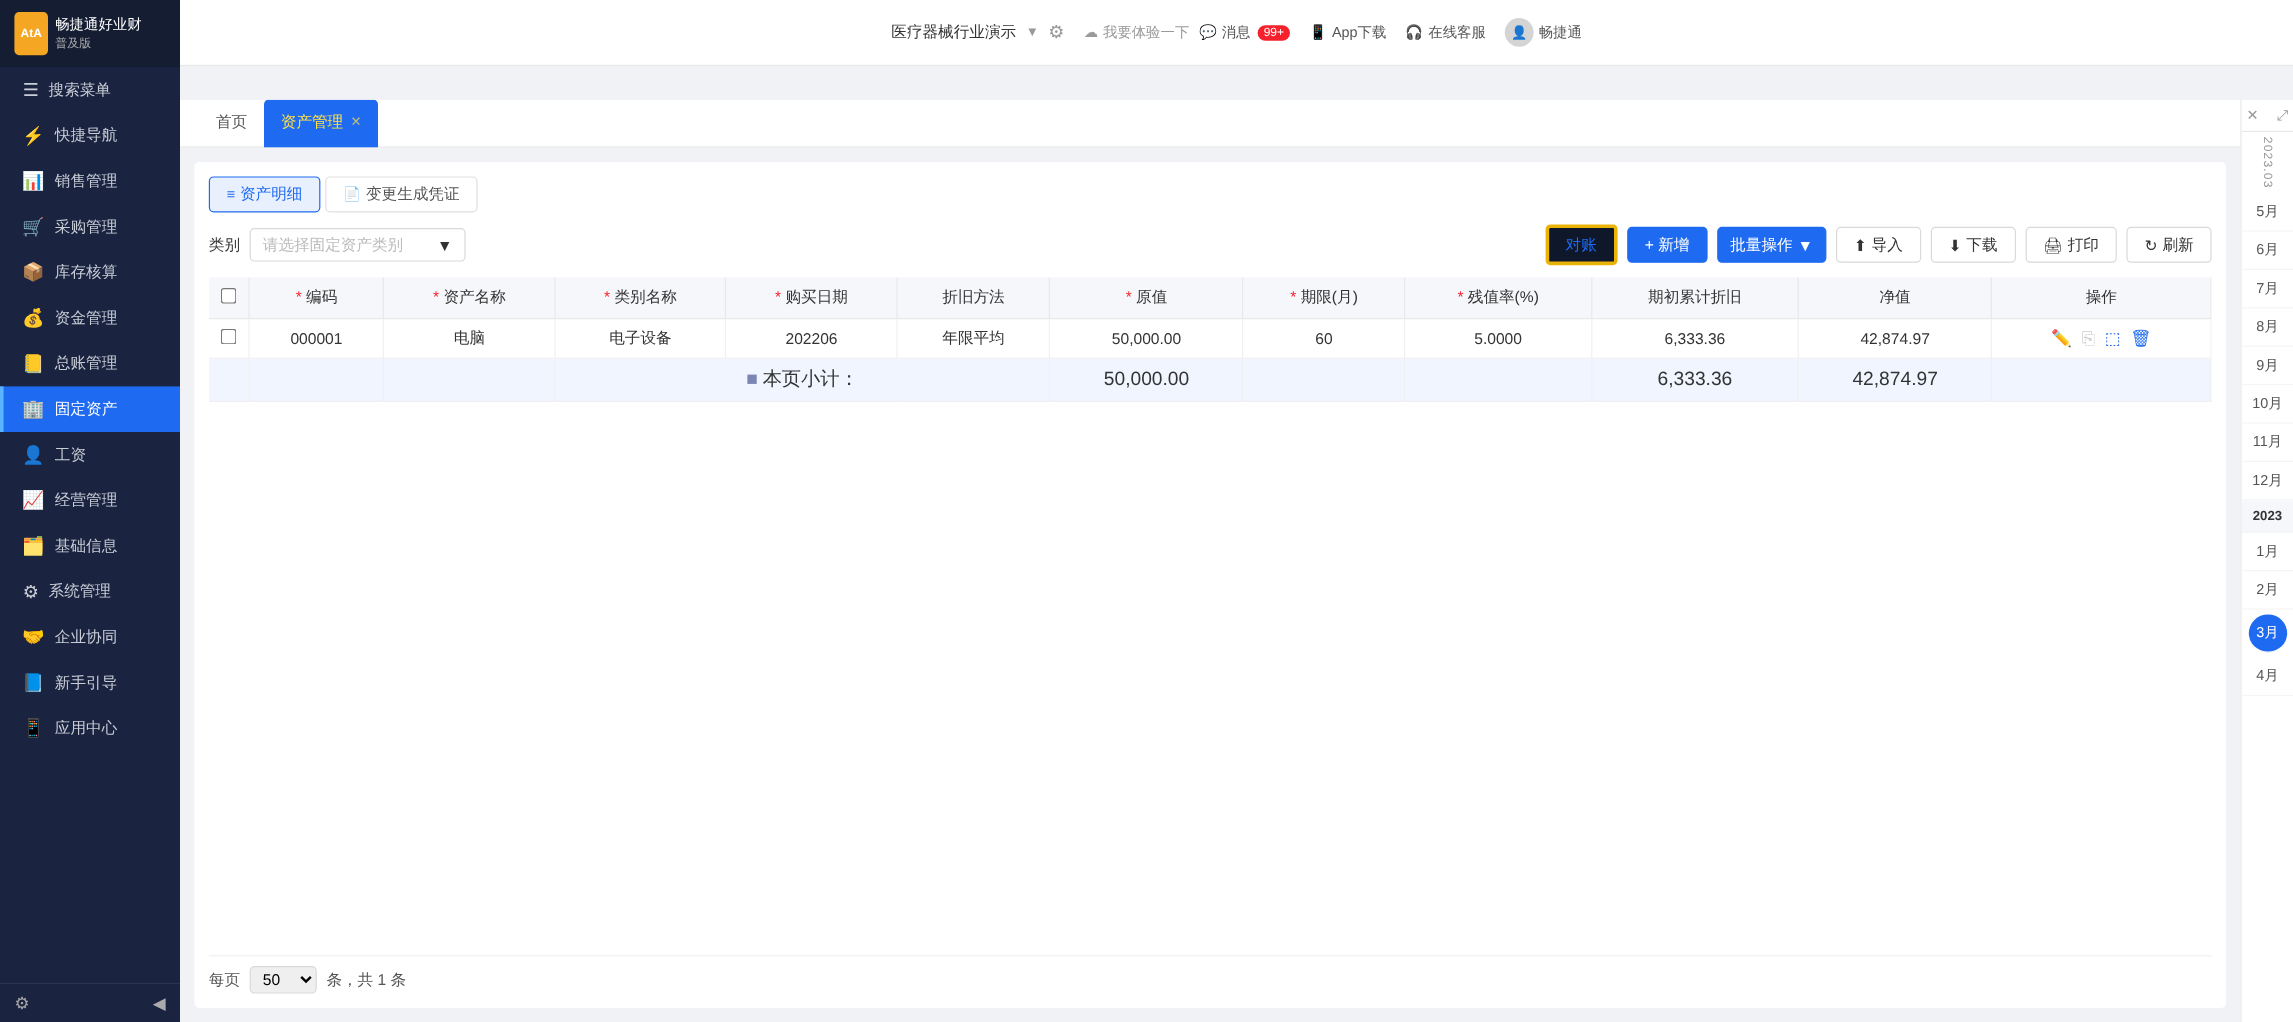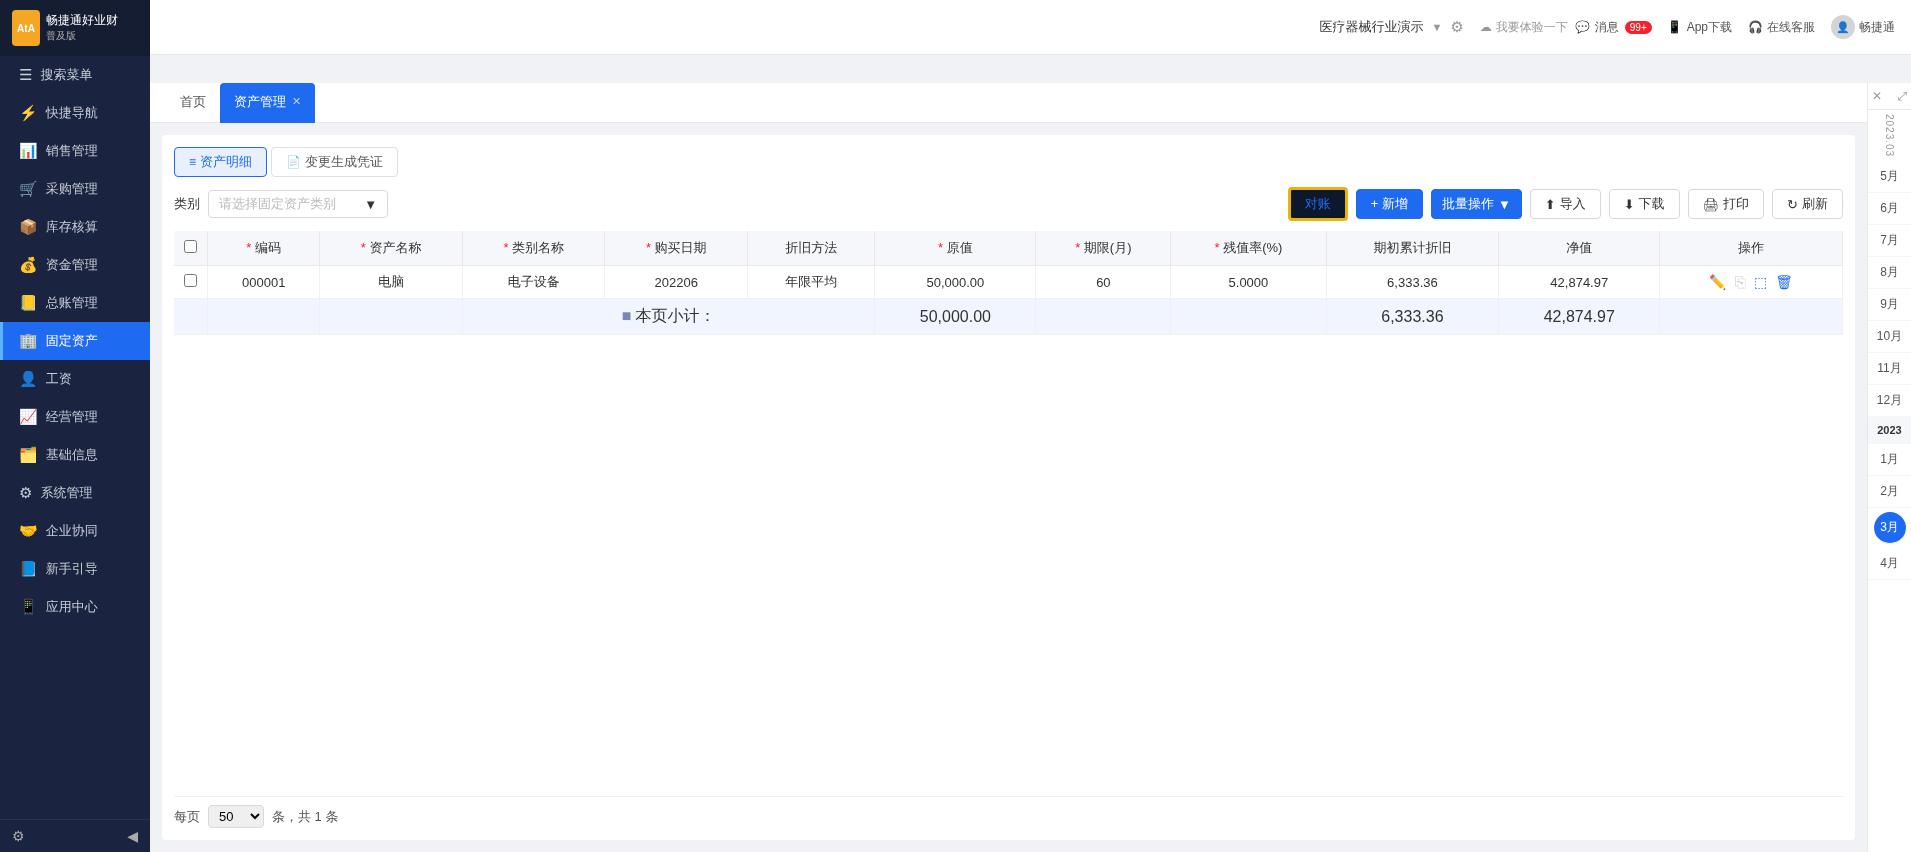--- a/index.html
+++ b/index.html
@@ -56,21 +56,21 @@
     
     .main-area {
       flex: 1;
       display: flex;
       flex-direction: column;
       overflow: hidden;
     }
     .topbar {
       background: #fff;
       height: 55px;
-      display: flex; align-items: center; justify-content: flex-end;
+      display: flex; align-items: center; justify-content: center;
       padding: 0 16px;
       border-bottom: 1px solid #e8e8e8;
       flex-shrink: 0;
     }
     .topbar-left { display: flex; align-items: center; gap: 8px; }
     .topbar-title { font-size: 13px; color: #333; }
     .topbar-dropdown { color: #999; font-size: 11px; cursor: pointer; }
     .topbar-gear { color: #999; cursor: pointer; font-size: 15px; }
     .topbar-experience {
       display: flex; align-items: center; gap: 4px;
@@ -119,21 +119,21 @@
       padding: 0 14px;
       height: 40px;
       display: flex; align-items: center; gap: 6px;
       font-size: 13px;
       cursor: pointer;
       color: #555;
       border-bottom: 2px solid transparent;
     }
     .tab-item.active {
       background: #1e6af0;
-      color: #ffffff;
+      color: #fde047;
       border-radius: 4px 4px 0 0;
       justify-content: center;
     }
     .tab-close { font-size: 11px; cursor: pointer; opacity: 0.7; }
     .tab-home { color: #555; }
 
     
     .page-body {
       flex: 1;
       padding: 12px;

